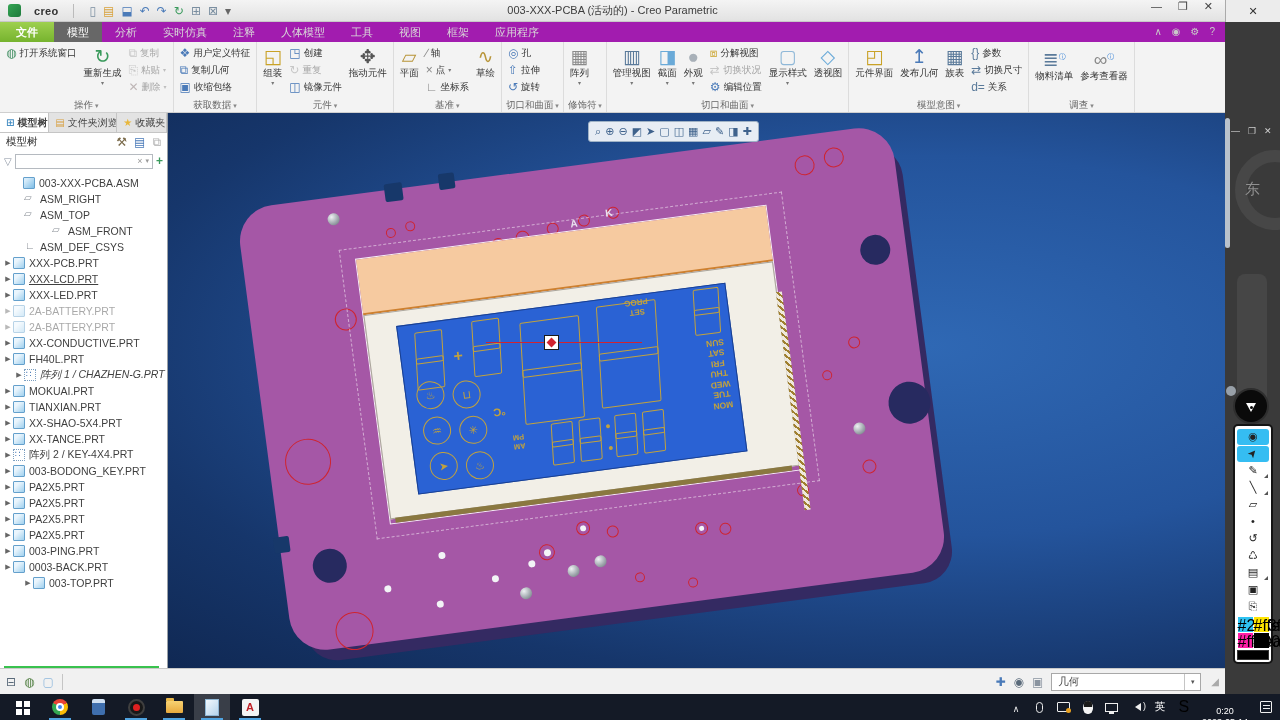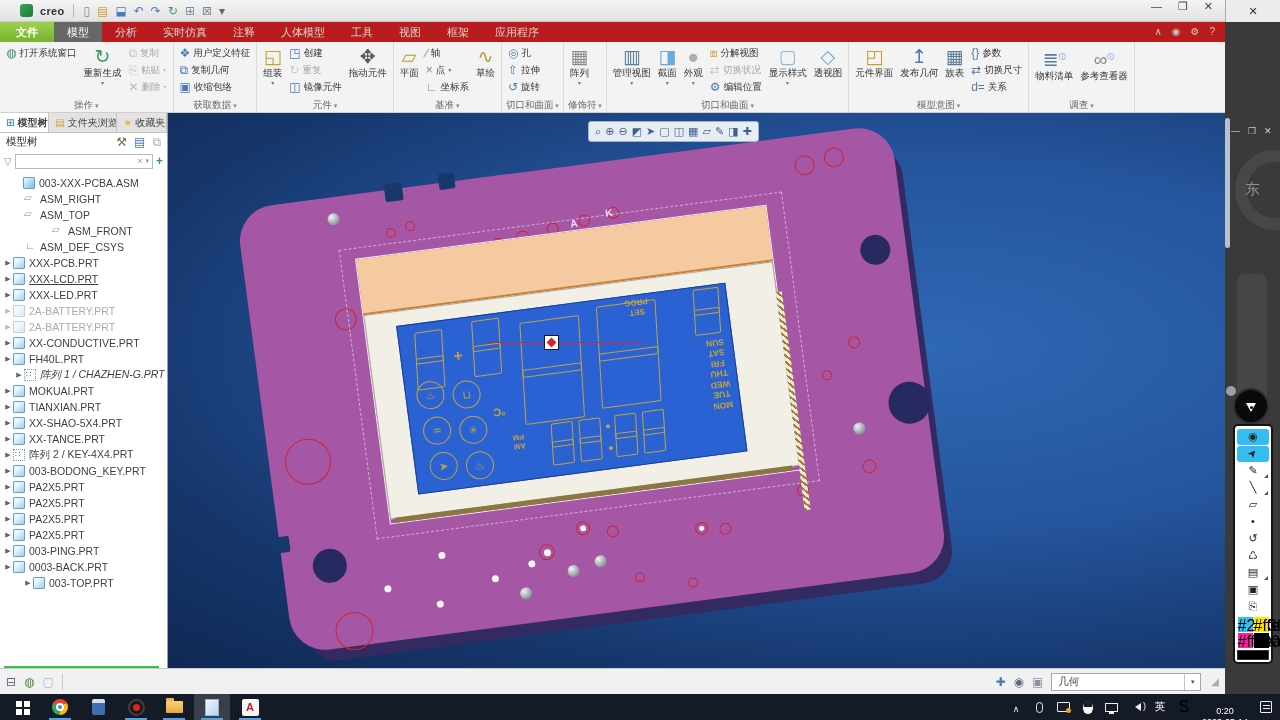--- a/index.html
+++ b/index.html
@@ -2,31 +2,31 @@
 <html><head>
 <meta charset="utf-8">
 <style>
   *{margin:0;padding:0;box-sizing:border-box;font-family:"Liberation Sans","DejaVu Sans",sans-serif;}
   html,body{width:1280px;height:720px;overflow:hidden;background:#000;}
   .abs{position:absolute;}
   #stage{position:relative;width:1280px;height:720px;background:#2b2b2b;}
 
   
   #titlebar{left:0;top:0;width:1225px;height:22px;background:linear-gradient(#f4f4f4,#e2e2e2);border-bottom:1px solid #c8c8c8;display:flex;align-items:center;}
-  #qat{display:flex;align-items:center;gap:7px;padding-left:20px;z-index:2;}
+  #qat{display:flex;align-items:center;gap:13px;padding-left:8px;z-index:2;}
   .brandmark{width:13px;height:13px;background:linear-gradient(135deg,#35a554,#1e7a3c);border-radius:3px;}
   .brandtext{font-size:11px;color:#333;font-weight:bold;letter-spacing:.3px;}
   .qico{font-size:12px;line-height:12px;cursor:default;}
   .qat-sep{width:1px;height:14px;background:#bbb;margin:0 2px;}
   #titletext{position:absolute;left:0;width:1225px;text-align:center;font-size:11px;color:#3c3c3c;pointer-events:none;}
   #winctl{position:absolute;right:12px;top:0;display:flex;gap:16px;font-size:11px;color:#444;}
   #behind-top{left:1225px;top:0;width:55px;height:22px;background:#ececec;border-left:1px solid #aaa;color:#333;font-size:11px;display:flex;align-items:center;justify-content:center;}
 
   
-  #tabrow{left:0;top:22px;width:1225px;height:20px;background:#b91c1c;display:flex;align-items:stretch;}
+  #tabrow{left:0;top:22px;width:1225px;height:20px;background:#a21caf;display:flex;align-items:stretch;}
   #filetab{background:linear-gradient(#9ed04f,#76b32e);color:#fff;font-size:11px;font-weight:bold;padding:0 16px;display:flex;align-items:center;}
   .tab{color:#d8d8d8;font-size:11px;padding:0 13px;display:flex;align-items:center;}
   .tab.active{background:#676767;color:#fff;}
   #tabrow-right{margin-left:auto;display:flex;align-items:center;gap:10px;padding-right:10px;}
   #tabrow-right .qico{color:#c9c9c9;font-size:10px;}
 
   
   #ribbon{left:0;top:42px;width:1225px;height:71px;background:#f3f3f3;border-bottom:1px solid #cfcfcf;display:flex;overflow:hidden;}
   .rgroup{border-right:1px solid #dcdcdc;padding:2px 4px 0 4px;display:flex;flex-direction:column;flex:none;}
   .gbody{display:flex;flex-flow:column wrap;height:53px;align-content:flex-start;column-gap:3px;}
@@ -202,20 +202,21 @@
           <span class="qico"><span class="g" style="color: rgb(216, 162, 60);">▤</span></span>
           <span class="qico"><span class="g" style="color: rgb(74, 122, 184);">⬓</span></span>
           <span class="qico"><span class="g" style="color: rgb(74, 122, 184);">↶</span></span>
           <span class="qico"><span class="g" style="color: rgb(74, 122, 184);">↷</span></span>
           <span class="qico"><span class="g" style="color: rgb(58, 154, 92);">↻</span></span>
           <span class="qico"><span class="g" style="color: rgb(122, 142, 160);">⊞</span></span>
           <span class="qico"><span class="g" style="color: rgb(122, 142, 160);">⊠</span></span>
           <span class="qico"><span class="g" style="color: rgb(102, 102, 102);">▾</span></span>
         </span>
     </div>
+    <div id="titletext">003-XXX-PCBA (活动的) - Creo Parametric</div>
     <div id="winctl">
       <span>—</span>
       <span>❐</span>
       <span>✕</span>
     </div>
   </div>
   <div id="behind-top" class="abs">
     <span>✕</span>
   </div>
 

